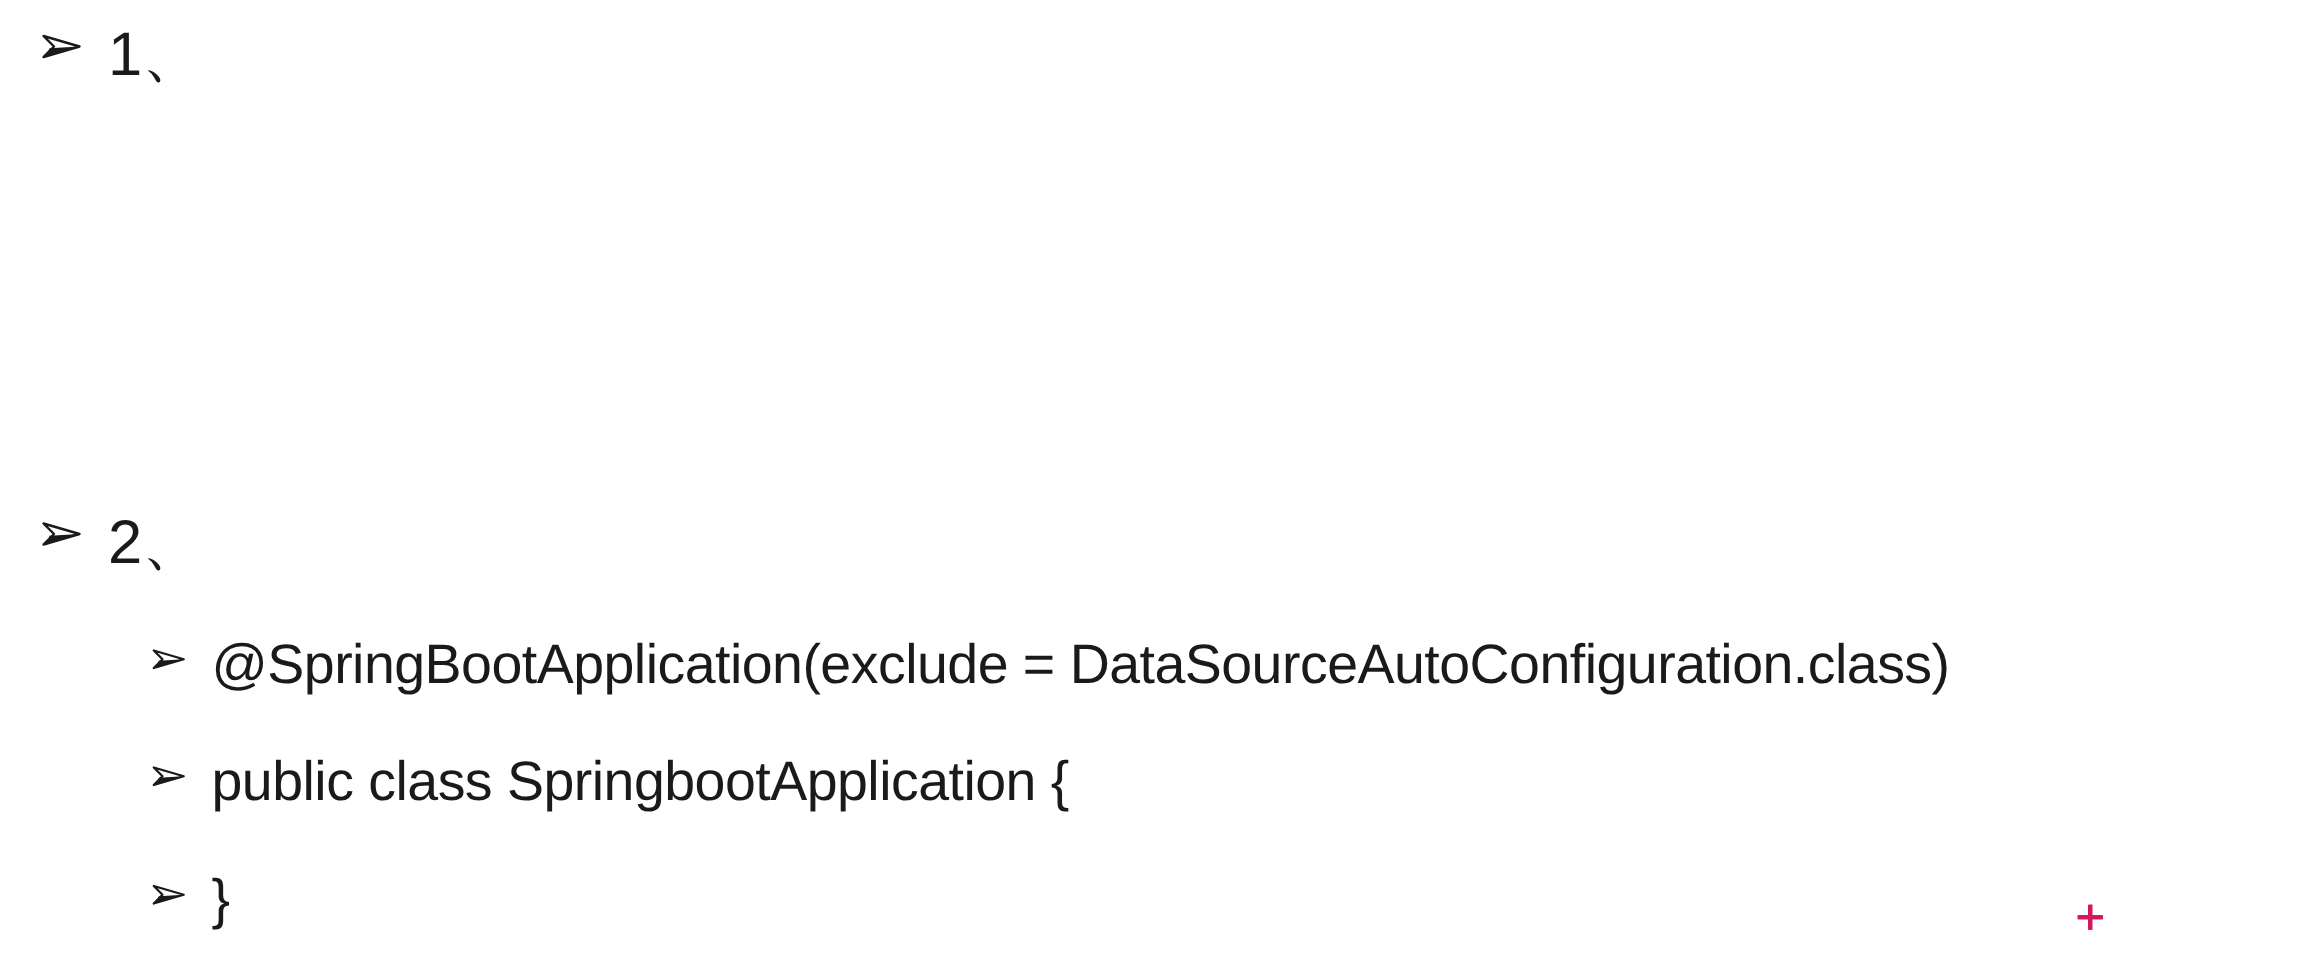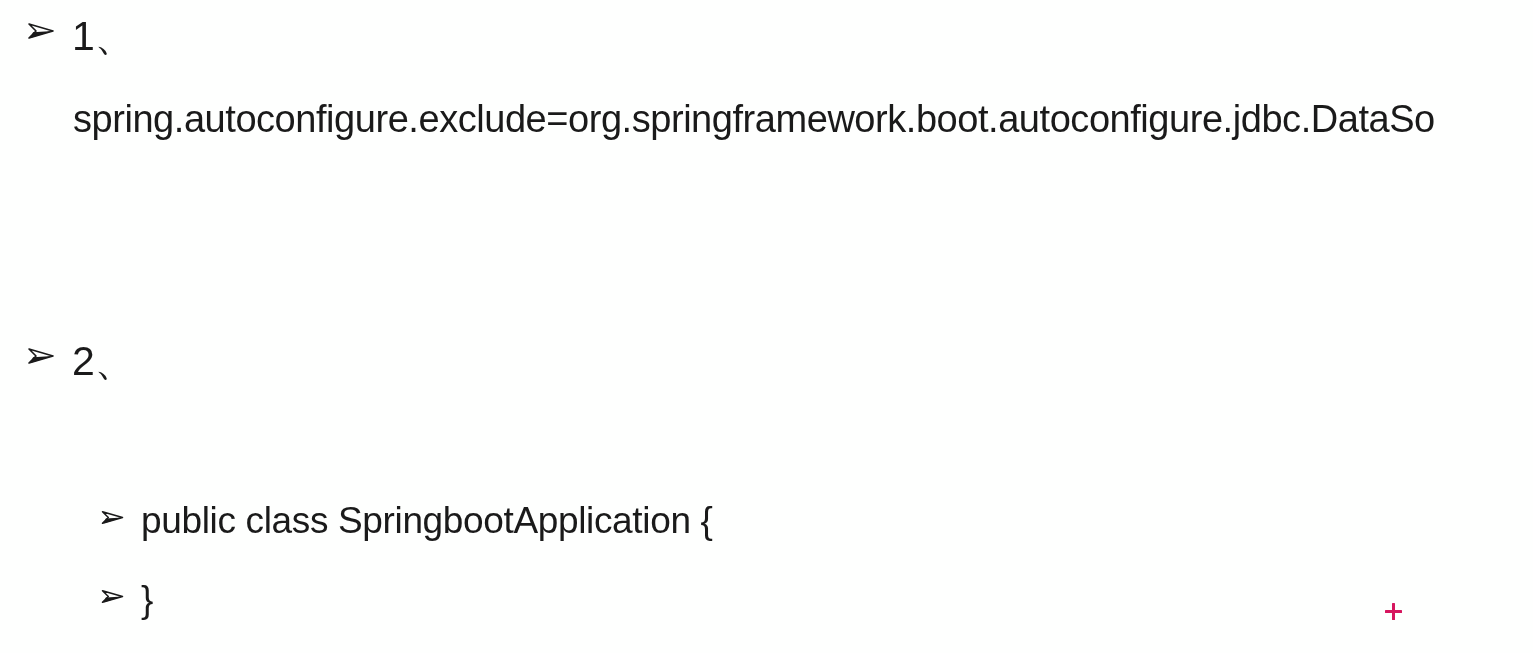--- a/index.html
+++ b/index.html
@@ -129,35 +129,41 @@
   <div class="line lvl1" id="line-1">
     <span class="bullet">
       <svg width="30" height="30" viewBox="0 0 30 30" aria-hidden="true">
         <path d="M3 8 L27 15 L3 22 L10 15 Z" fill="none" stroke="#1a1a1a" stroke-width="1.6" stroke-linejoin="round"></path>
         <path d="M7 16.2 L27 15 L5 21.8 Z" fill="#1a1a1a"></path>
       </svg>
     </span>
     <span class="txt">1、</span>
   </div>
 
-  <div class="line cont" id="line-1-cont-a">
-    <span class="txt">spring.autoconfigure.exclude=org.springframework.boot.autoconfigure.jdbc.DataSo</span>
-  </div>
 
 
   <div class="line lvl1" id="line-2">
     <span class="bullet">
       <svg width="30" height="30" viewBox="0 0 30 30" aria-hidden="true">
         <path d="M3 8 L27 15 L3 22 L10 15 Z" fill="none" stroke="#1a1a1a" stroke-width="1.6" stroke-linejoin="round"></path>
         <path d="M7 16.2 L27 15 L5 21.8 Z" fill="#1a1a1a"></path>
       </svg>
     </span>
     <span class="txt">2、</span>
   </div>
 
+  <div class="line lvl2" id="line-2-sub-a">
+    <span class="bullet">
+      <svg width="25" height="25" viewBox="0 0 30 30" aria-hidden="true">
+        <path d="M3 8 L27 15 L3 22 L10 15 Z" fill="none" stroke="#1a1a1a" stroke-width="1.8" stroke-linejoin="round"></path>
+        <path d="M7 16.2 L27 15 L5 21.8 Z" fill="#1a1a1a"></path>
+      </svg>
+    </span>
+    <span class="txt">@SpringBootApplication(exclude = DataSourceAutoConfiguration.class)</span>
+  </div>
 
   <div class="line lvl2" id="line-2-sub-b">
     <span class="bullet">
       <svg width="25" height="25" viewBox="0 0 30 30" aria-hidden="true">
         <path d="M3 8 L27 15 L3 22 L10 15 Z" fill="none" stroke="#1a1a1a" stroke-width="1.8" stroke-linejoin="round"></path>
         <path d="M7 16.2 L27 15 L5 21.8 Z" fill="#1a1a1a"></path>
       </svg>
     </span>
     <span class="txt">public class SpringbootApplication {</span>
   </div>

